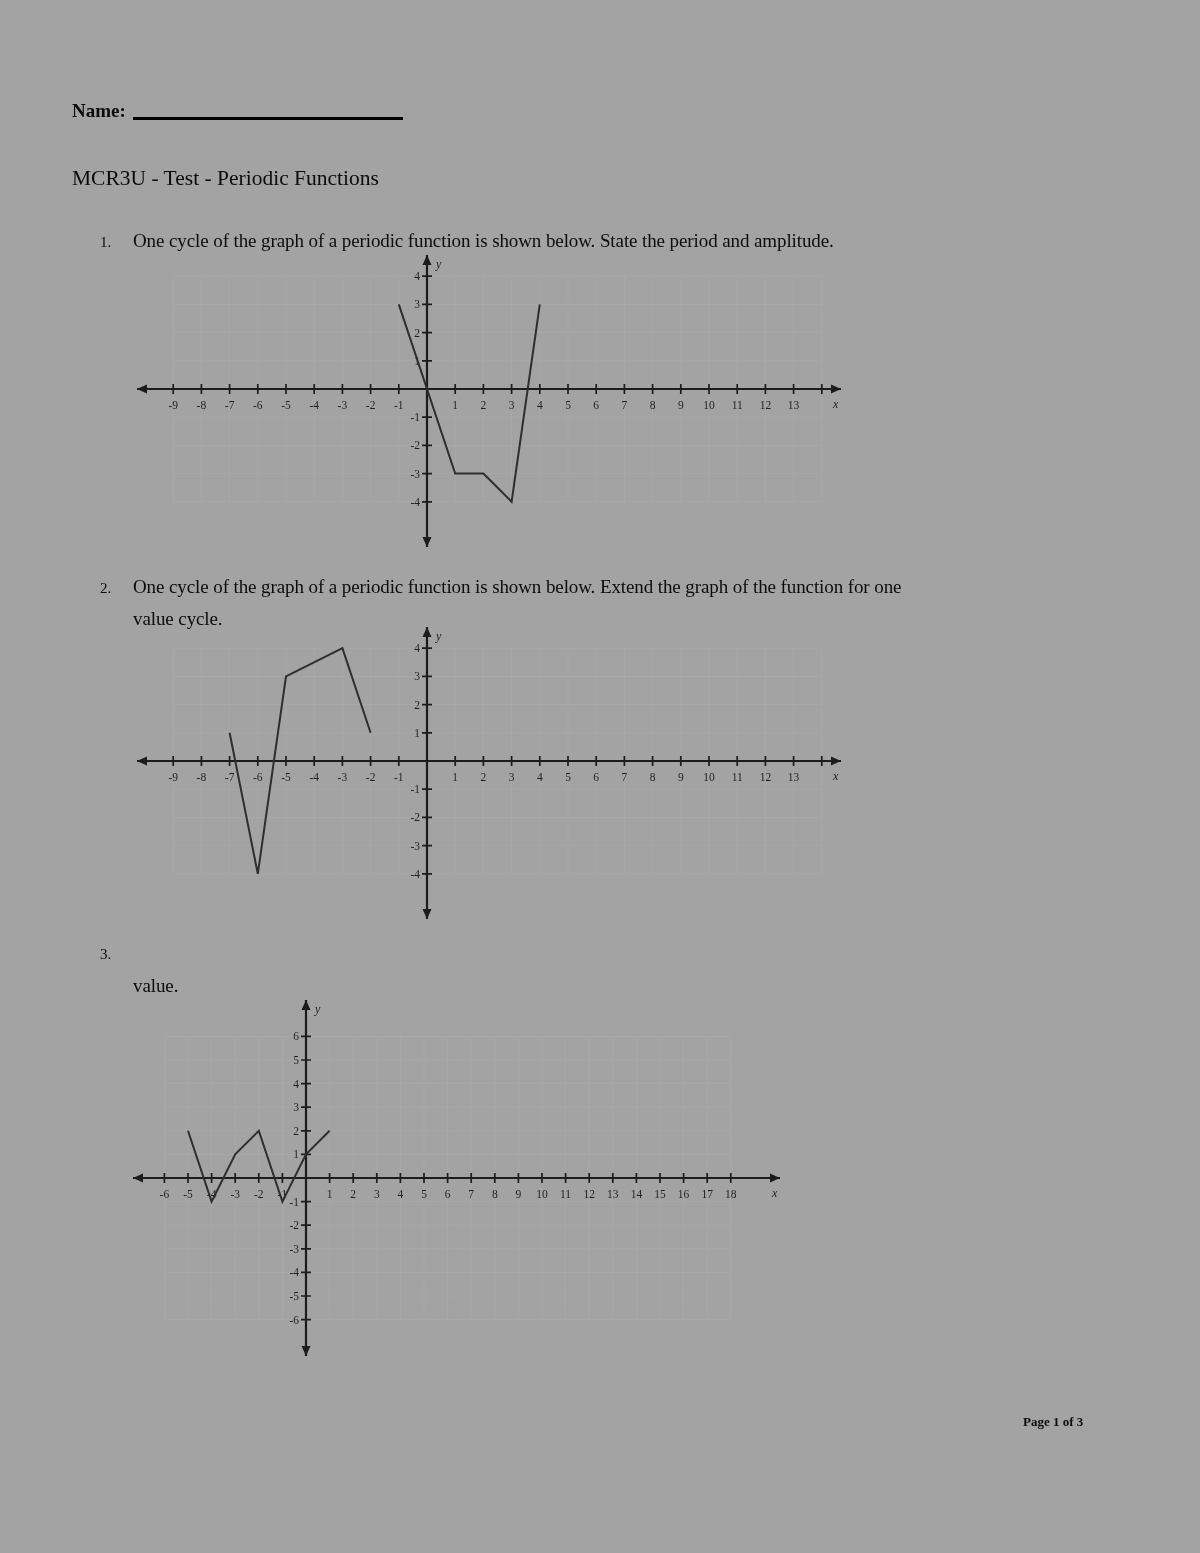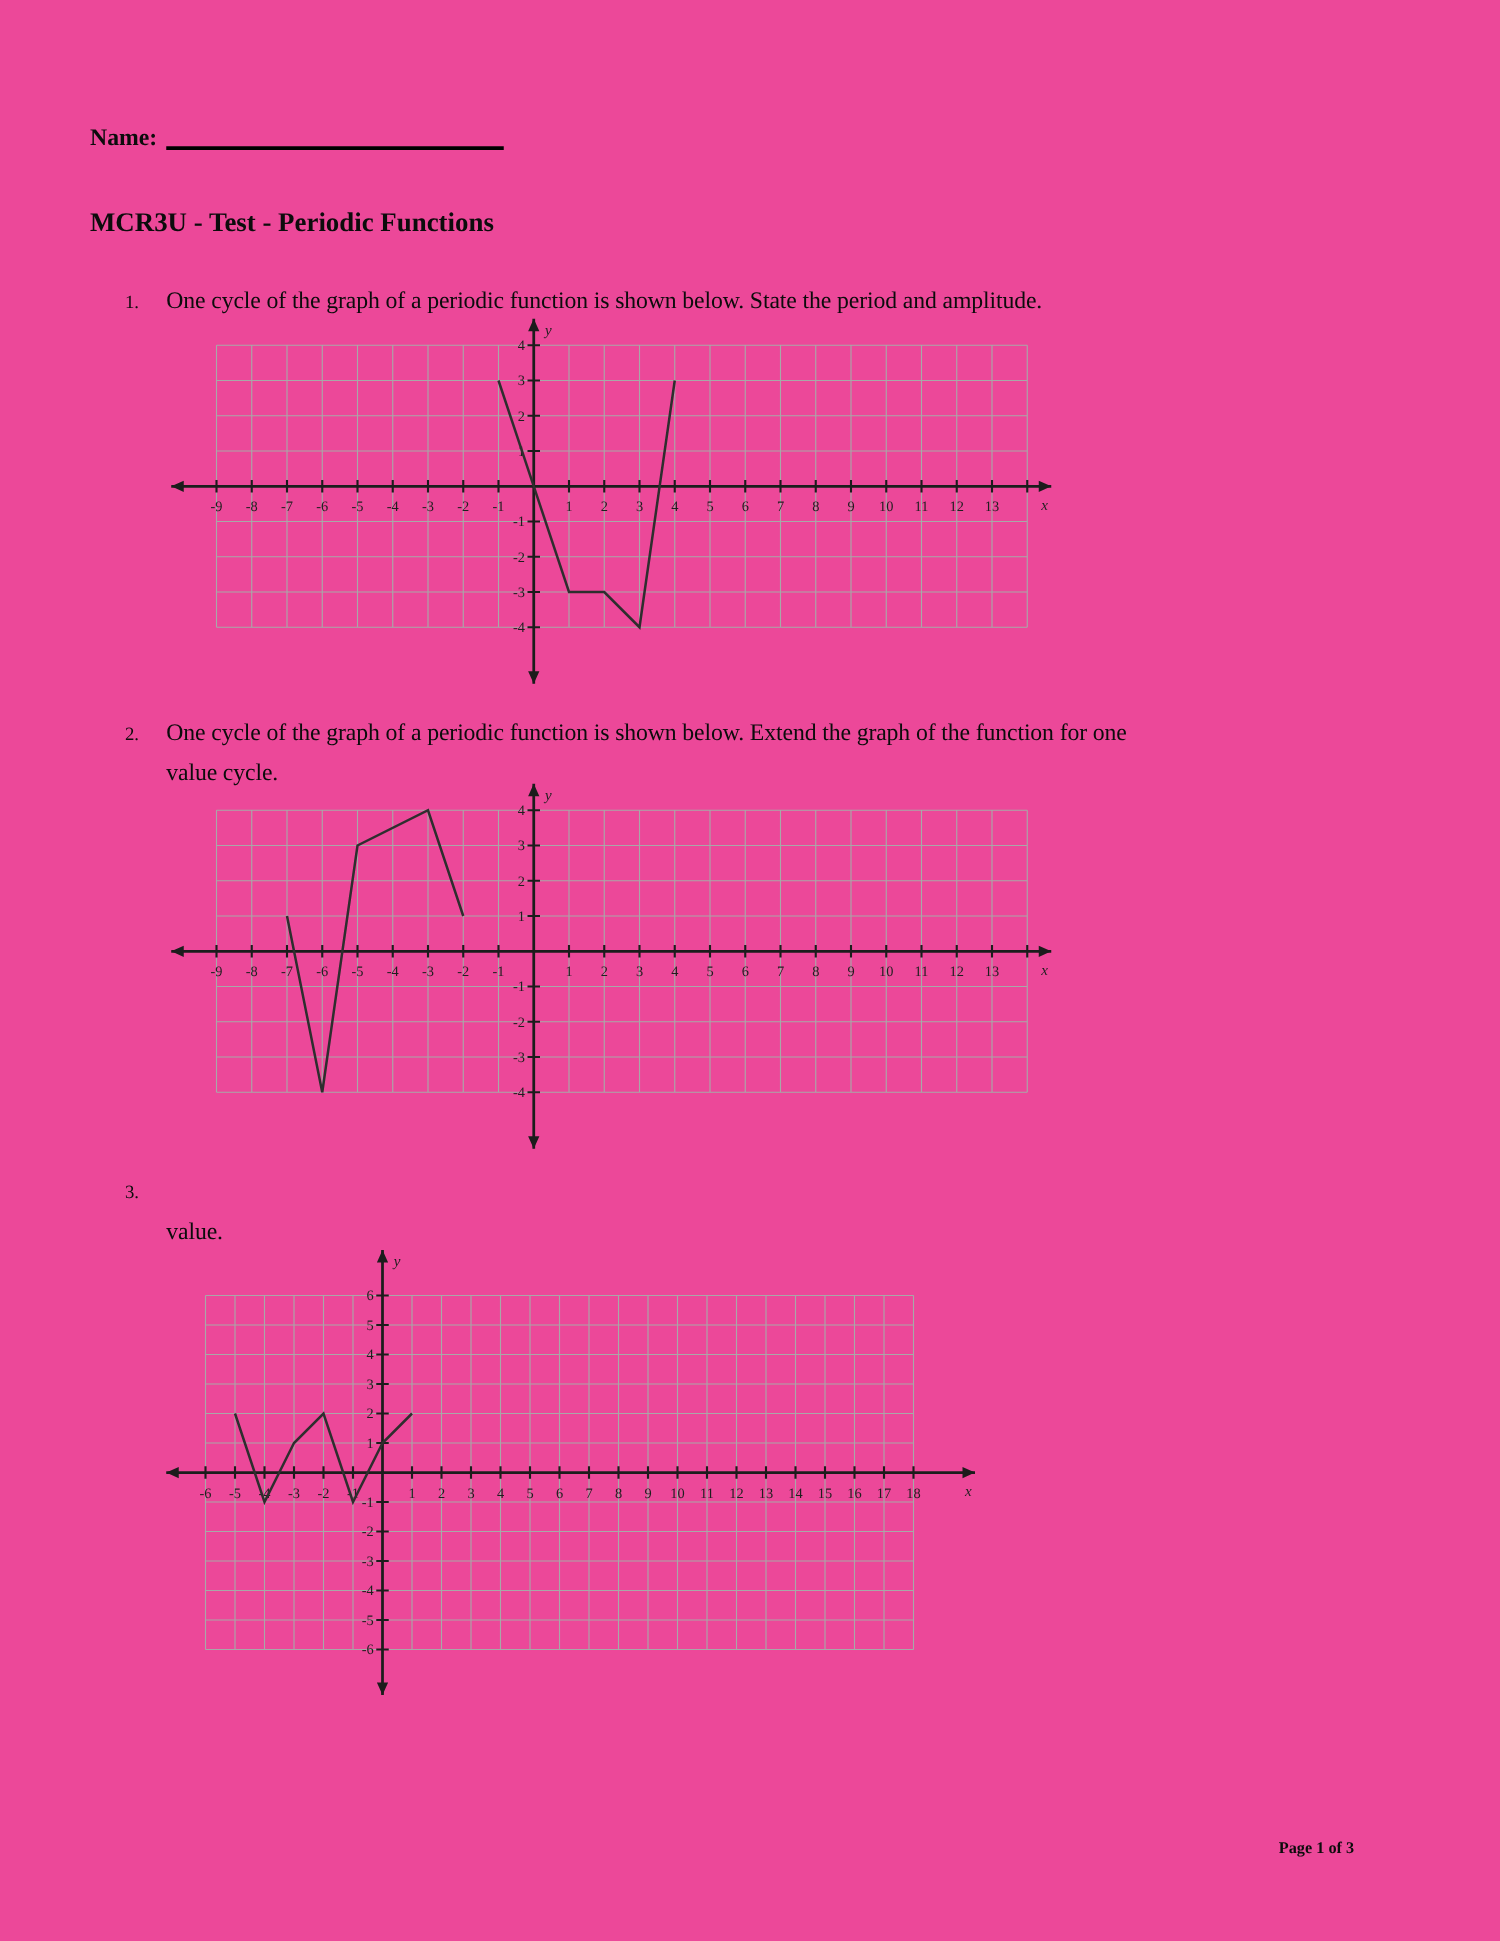--- a/index.html
+++ b/index.html
@@ -1,21 +1,21 @@
 <!DOCTYPE html>
 <html><head>
 <meta charset="utf-8">
 <style>
   html,body{margin:0;padding:0;background:#ffffff;}
-  .page{position:relative;width:1200px;height:1553px;background:#ec4899;overflow:hidden;
+  .page{position:relative;width:1200px;height:1553px;background:#a3a3a3;overflow:hidden;
         font-family:"Liberation Serif", serif;color:#0c0c0c;}
   .abs{position:absolute;}
   .txt{font-size:19px;letter-spacing:-0.1px;white-space:nowrap;}
   .num{font-size:15px;}
-  .title{font-size:21.5px;font-weight:bold;}
+  .title{font-size:21.5px;font-weight:normal;}
   .name{font-size:19px;font-weight:bold;}
   .footer{font-size:13px;font-weight:bold;}
   .blank-line{background:#000;height:2.5px;}
   .ital{font-style:italic;}
   .graph svg{display:block;}
   .graph text{font-family:"Liberation Serif", serif;fill:#1f1f1f;}
 </style>
 </head>
 <body>
 
@@ -161,15 +161,15 @@
         <text x="174" y="116.19999999999999" text-anchor="end" font-size="11.5">3</text>
         <text x="174" y="92.6" text-anchor="end" font-size="11.5">4</text>
         <text x="174" y="69" text-anchor="end" font-size="11.5">5</text>
         <text x="174" y="45.39999999999998" text-anchor="end" font-size="11.5">6</text>
         <text x="647" y="202" font-size="12" font-style="italic">x</text>
         <text x="190" y="18" font-size="12" font-style="italic">y</text>
         <polyline points="63,135.8 86.6,206.6 110.19999999999999,159.4 133.8,135.8 157.4,206.6 181,159.4 204.6,135.8" fill="none" stroke="#2e2e2e" stroke-width="2" stroke-linejoin="miter"></polyline>
       </svg>
     </div>
 
-  <div class="abs footer" style="left:1023px;top:1470px;text-align:center;">Page 1 of 3</div>
+  <div class="abs footer" style="left:1023px;top:1414px;text-align:center;">Page 1 of 3</div>
 
 </div>
 
 </body></html>

